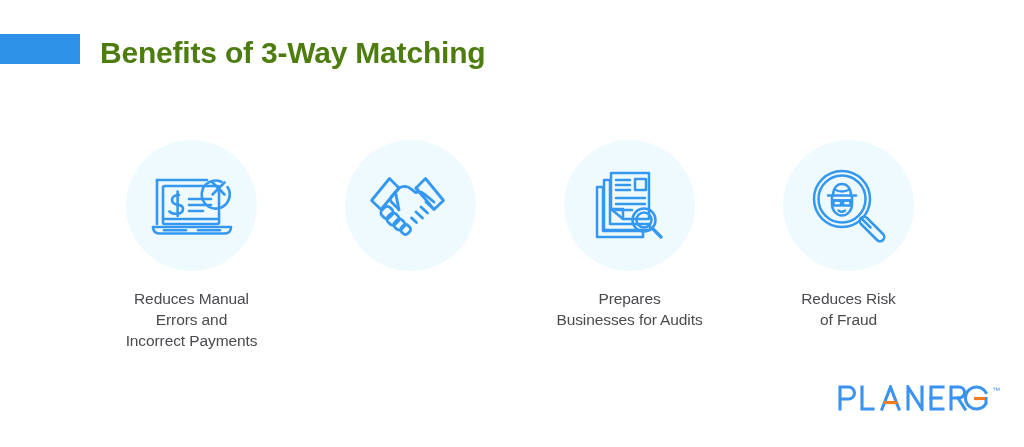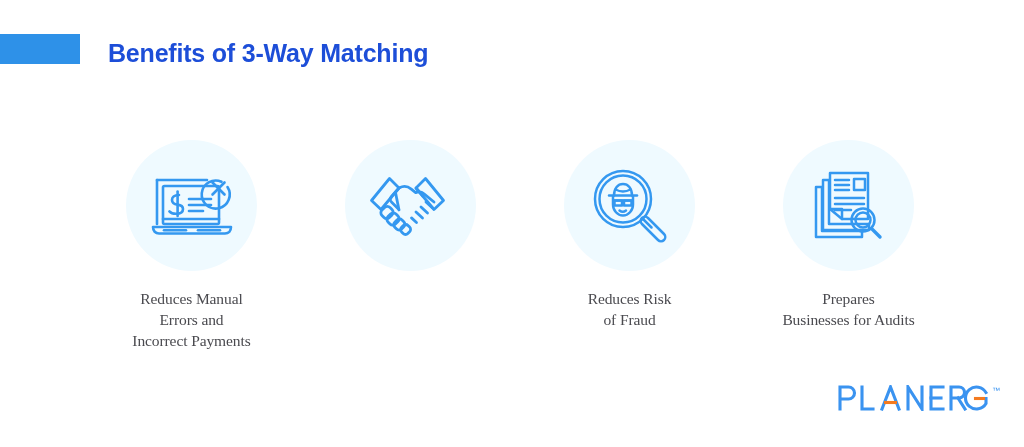--- a/index.html
+++ b/index.html
@@ -26,46 +26,45 @@
   .accent-bar {
     position: absolute;
     left: 0;
     top: 3px;
     width: 80px;
     height: 30px;
     background: #2e91e8;
   }
   .page-title {
     position: absolute;
-    left: 108px;
+    left: 100px;
     top: 0;
-    font-size: 25px;
+    font-size: 30px;
     font-weight: bold;
-    color: #1d4ed8;
+    color: #4d7c0f;
     letter-spacing: -0.2px;
     white-space: nowrap;
     line-height: 44px;
   }
 
   
   .benefits-row {
     position: absolute;
     left: 87px;
     top: 140px;
     width: 866px;
     display: flex;
     justify-content: space-between;
     align-items: flex-start;
   }
   .benefit-item {
     width: 209px;
     display: flex;
     flex-direction: column;
     align-items: center;
-    font-family: Liberation Serif, serif;
   }
   .icon-circle {
     width: 131px;
     height: 131px;
     border-radius: 50%;
     background: #effaff;
     display: flex;
     align-items: center;
     justify-content: center;
   }
@@ -168,20 +167,50 @@
         <path d="M21 37.5 a3.8 3.8 0 0 0 -5.4 0 l-2.6 2.6 a3.8 3.8 0 0 0 0 5.4 l2 2 a3.8 3.8 0 0 0 5.4 0 l2.6 -2.6 a3.8 3.8 0 0 0 0 -5.4 z"></path>
         <path d="M27 44 a3.8 3.8 0 0 0 -5.4 0 l-2.6 2.6 a3.8 3.8 0 0 0 0 5.4 l2 2 a3.8 3.8 0 0 0 5.4 0 l2.6 -2.6 a3.8 3.8 0 0 0 0 -5.4 z"></path>
         <path d="M33 50 a3.5 3.5 0 0 0 -5 0 l-2.2 2.2 a3.5 3.5 0 0 0 0 5 l1.8 1.8 a3.5 3.5 0 0 0 5 0 l2.2 -2.2 a3.5 3.5 0 0 0 0 -5 z"></path>
         <path d="M39 55.5 a3.2 3.2 0 0 0 -4.6 0 l-1.8 1.8 a3.2 3.2 0 0 0 0 4.6 l1.6 1.6 a3.2 3.2 0 0 0 4.6 0 l1.8 -1.8 a3.2 3.2 0 0 0 0 -4.6 z"></path>
       </svg>
     </div>
   </div>
 
   <div class="benefit-item">
     <div class="icon-circle">
+      <svg width="78" height="78" viewBox="0 0 78 78" fill="none" stroke="#3498f0" stroke-width="2.5" stroke-linecap="round" stroke-linejoin="round">
+
+        <path d="M6 20 h6 v44 h40 v6 H6 Z"></path>
+
+        <path d="M13 13 h6 v44 h40 v6 H13 Z"></path>
+
+        <path d="M20 6 h38 v46 H32 l-12 -10 Z"></path>
+        <path d="M20 42 h12 v10"></path>
+
+        <rect x="44" y="12" width="11" height="11"></rect>
+
+        <path d="M25 13 h14"></path>
+        <path d="M25 18 h14"></path>
+        <path d="M25 23 h14"></path>
+
+        <path d="M25 31 h29"></path>
+        <path d="M25 37 h29"></path>
+        <path d="M25 43 h16"></path>
+
+        <circle cx="53" cy="53" r="11.5"></circle>
+        <circle cx="53" cy="53" r="7.5"></circle>
+        <path d="M61.5 61.5 l8.5 8.5" stroke-width="3.4"></path>
+      </svg>
+    </div>
+    <div class="benefit-label">Prepares
+Businesses for Audits</div>
+  </div>
+
+  <div class="benefit-item">
+    <div class="icon-circle">
       <svg width="76" height="76" viewBox="0 0 76 76" fill="none" stroke="#3498f0" stroke-width="2.5" stroke-linecap="round" stroke-linejoin="round">
 
         <circle cx="31" cy="31" r="28"></circle>
         <circle cx="31" cy="31" r="23.5"></circle>
 
         <path d="M50.5 50.5 l9 9" stroke-width="2.5"></path>
         <path d="M56 50 l16 16 a4.2 4.2 0 0 1 -6 6 l-16 -16 a4.2 4.2 0 0 1 6 -6 Z"></path>
 
         <path d="M17 27.5 h28"></path>
 
@@ -192,50 +221,20 @@
 
         <path d="M22.5 32.5 h17"></path>
         <rect x="22.5" y="32.5" width="7.5" height="5"></rect>
         <rect x="32" y="32.5" width="7.5" height="5"></rect>
 
         <path d="M27.5 42.5 c2 1.6 4.5 1.6 6.5 0"></path>
       </svg>
     </div>
     <div class="benefit-label">Reduces Risk
 of Fraud</div>
-  </div>
-
-  <div class="benefit-item">
-    <div class="icon-circle">
-      <svg width="78" height="78" viewBox="0 0 78 78" fill="none" stroke="#3498f0" stroke-width="2.5" stroke-linecap="round" stroke-linejoin="round">
-
-        <path d="M6 20 h6 v44 h40 v6 H6 Z"></path>
-
-        <path d="M13 13 h6 v44 h40 v6 H13 Z"></path>
-
-        <path d="M20 6 h38 v46 H32 l-12 -10 Z"></path>
-        <path d="M20 42 h12 v10"></path>
-
-        <rect x="44" y="12" width="11" height="11"></rect>
-
-        <path d="M25 13 h14"></path>
-        <path d="M25 18 h14"></path>
-        <path d="M25 23 h14"></path>
-
-        <path d="M25 31 h29"></path>
-        <path d="M25 37 h29"></path>
-        <path d="M25 43 h16"></path>
-
-        <circle cx="53" cy="53" r="11.5"></circle>
-        <circle cx="53" cy="53" r="7.5"></circle>
-        <path d="M61.5 61.5 l8.5 8.5" stroke-width="3.4"></path>
-      </svg>
-    </div>
-    <div class="benefit-label">Prepares
-Businesses for Audits</div>
   </div>
 
 </div>
 
 <div class="logo">
   <span class="logo-wordmark">
     <svg width="152" height="26" viewBox="0 0 152 26" fill="none" aria-hidden="true">
       <g stroke="#3a93f0" stroke-width="3.1" stroke-linecap="square" fill="none">
 
         <path d="M2 24 V2 h8.5 a6 6 0 0 1 0 12 H2"></path>

